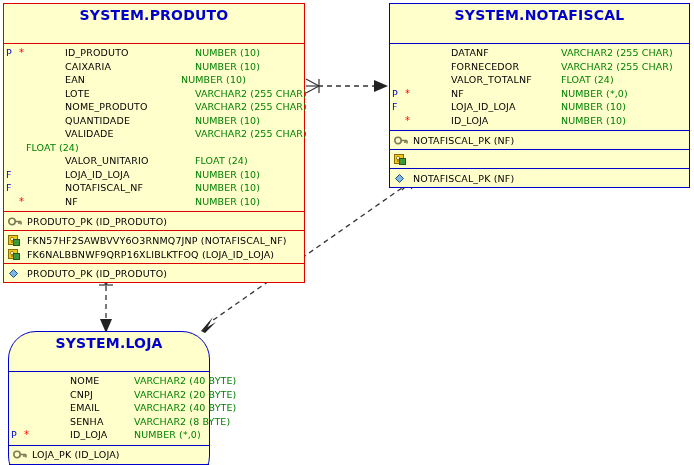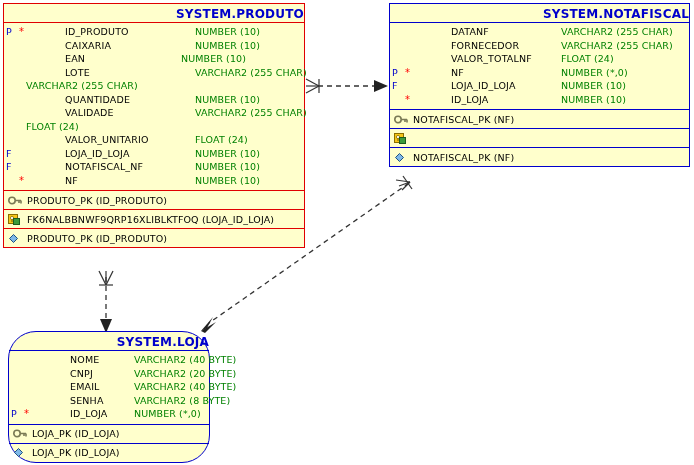--- a/index.html
+++ b/index.html
@@ -8,22 +8,22 @@
 
   .canvas{position:absolute;inset:0;width:694px;height:465px;}
 
   svg.links{position:absolute;left:0;top:0;width:694px;height:465px;
             pointer-events:none;z-index:1;}
 
   .entity{position:absolute;background:#ffffcc;box-sizing:border-box;z-index:2;}
   .entity.red{border:1px solid #e00000;}
   .entity.blue{border:1px solid #0000cc;}
 
-  .ent-title{text-align:right;color:#0000cc;font-size:12px;font-weight:bold;
-             letter-spacing:.2px;padding:3px 0 1px;box-sizing:border-box;}
+  .ent-title{text-align:center;color:#0000cc;font-size:14px;font-weight:bold;
+             letter-spacing:.2px;padding:3px 0 20px;box-sizing:border-box;}
   .entity.red .ent-title{border-bottom:1px solid #e00000;}
   .entity.blue .ent-title{border-bottom:1px solid #0000cc;}
 
   .section{box-sizing:border-box;}
   .entity.red .section+.section{border-top:1px solid #e00000;}
   .entity.blue .section+.section{border-top:1px solid #0000cc;}
 
   .attrs{padding:2px 0 3px;}
   .attr{display:flex;align-items:center;height:13.5px;font-size:9.5px;color:#000;
         white-space:nowrap;}
@@ -119,20 +119,21 @@
       </div>
       <div class="attr">
         <span class="a-key"></span>
         <span class="a-req"></span>
         <span class="a-name" style="width:130px">LOTE</span>
         <span class="a-type">VARCHAR2 (255 CHAR)</span>
       </div>
       <div class="attr">
         <span class="a-key"></span>
         <span class="a-req"></span>
+        <span class="a-name" style="width:130px">NOME_PRODUTO</span>
         <span class="a-type">VARCHAR2 (255 CHAR)</span>
       </div>
       <div class="attr">
         <span class="a-key"></span>
         <span class="a-req"></span>
         <span class="a-name" style="width:130px">QUANTIDADE</span>
         <span class="a-type">NUMBER (10)</span>
       </div>
       <div class="attr">
         <span class="a-key"></span>
@@ -186,100 +187,111 @@
     <div class="section idx-rows">
       <div class="idx">
         <span class="ico">
           <svg width="15" height="11" viewBox="0 0 15 11">
             <rect x="0.5" y="0.5" width="9" height="9" fill="#f5c518" stroke="#8a6d00" stroke-width="1"></rect>
             <circle cx="4" cy="4" r="1.6" fill="#ffffff" stroke="#8a6d00" stroke-width=".8"></circle>
             <path d="M4 5.6 V8" stroke="#8a6d00" stroke-width="1.2"></path>
             <rect x="5.5" y="4.5" width="6" height="6" fill="#3c9a3c" stroke="#1d5c1d" stroke-width="1"></rect>
           </svg>
         </span>
-        <span>FK6NALBBNWF9QRP16XLIBLKTFOQ (LOJA_ID_LOJA)</span>
-      </div>
-    </div>
-
-    <div class="section idx-rows">
-      <div class="idx">
-        <span class="ico">
-          <svg width="15" height="11" viewBox="0 0 15 11">
-            <polygon points="5.5,1.5 9.5,5.5 5.5,9.5 1.5,5.5" fill="#7fb8e8" stroke="#20527f" stroke-width="1"></polygon>
-          </svg>
-        </span>
-        <span>PRODUTO_PK (ID_PRODUTO)</span>
-      </div>
-    </div>
-  </div>
-
-  <div class="entity blue" style="left:389px;top:3px;width:301px;">
-    <div class="ent-title">SYSTEM.NOTAFISCAL</div>
-
-    <div class="section attrs">
-      <div class="attr">
-        <span class="a-key"></span>
-        <span class="a-req"></span>
-        <span class="a-name" style="width:110px">DATANF</span>
-        <span class="a-type">VARCHAR2 (255 CHAR)</span>
-      </div>
-      <div class="attr">
-        <span class="a-key"></span>
-        <span class="a-req"></span>
-        <span class="a-name" style="width:110px">FORNECEDOR</span>
-        <span class="a-type">VARCHAR2 (255 CHAR)</span>
-      </div>
-      <div class="attr">
-        <span class="a-key"></span>
-        <span class="a-req"></span>
-        <span class="a-name" style="width:110px">VALOR_TOTALNF</span>
-        <span class="a-type">FLOAT (24)</span>
-      </div>
-      <div class="attr">
-        <span class="a-key">P</span>
-        <span class="a-req">*</span>
-        <span class="a-name" style="width:110px">NF</span>
-        <span class="a-type">NUMBER (*,0)</span>
-      </div>
-      <div class="attr">
-        <span class="a-key">F</span>
-        <span class="a-req"></span>
-        <span class="a-name" style="width:110px">LOJA_ID_LOJA</span>
-        <span class="a-type">NUMBER (10)</span>
-      </div>
-      <div class="attr">
-        <span class="a-key"></span>
-        <span class="a-req">*</span>
-        <span class="a-name" style="width:110px">ID_LOJA</span>
-        <span class="a-type">NUMBER (10)</span>
-      </div>
-    </div>
-
-    <div class="section idx-rows">
-      <div class="idx">
-        <span class="ico">
-          <svg width="15" height="11" viewBox="0 0 15 11">
-            <ellipse cx="4" cy="5.5" rx="3.2" ry="3.2" fill="none" stroke="#7a7a55" stroke-width="1.6"></ellipse>
-            <path d="M7 5.5 H13 M11 5.5 V8 M13 5.5 V8.5" stroke="#7a7a55" stroke-width="1.6" fill="none"></path>
-          </svg>
-        </span>
-        <span>NOTAFISCAL_PK (NF)</span>
-      </div>
-    </div>
-
-    <div class="section idx-rows">
+        <span>FKN57HF2SAWBVVY6O3RNMQ7JNP (NOTAFISCAL_NF)</span>
+      </div>
       <div class="idx">
         <span class="ico">
           <svg width="15" height="11" viewBox="0 0 15 11">
             <rect x="0.5" y="0.5" width="9" height="9" fill="#f5c518" stroke="#8a6d00" stroke-width="1"></rect>
             <circle cx="4" cy="4" r="1.6" fill="#ffffff" stroke="#8a6d00" stroke-width=".8"></circle>
             <path d="M4 5.6 V8" stroke="#8a6d00" stroke-width="1.2"></path>
             <rect x="5.5" y="4.5" width="6" height="6" fill="#3c9a3c" stroke="#1d5c1d" stroke-width="1"></rect>
           </svg>
         </span>
+        <span>FK6NALBBNWF9QRP16XLIBLKTFOQ (LOJA_ID_LOJA)</span>
+      </div>
+    </div>
+
+    <div class="section idx-rows">
+      <div class="idx">
+        <span class="ico">
+          <svg width="15" height="11" viewBox="0 0 15 11">
+            <polygon points="5.5,1.5 9.5,5.5 5.5,9.5 1.5,5.5" fill="#7fb8e8" stroke="#20527f" stroke-width="1"></polygon>
+          </svg>
+        </span>
+        <span>PRODUTO_PK (ID_PRODUTO)</span>
+      </div>
+    </div>
+  </div>
+
+  <div class="entity blue" style="left:389px;top:3px;width:301px;">
+    <div class="ent-title">SYSTEM.NOTAFISCAL</div>
+
+    <div class="section attrs">
+      <div class="attr">
+        <span class="a-key"></span>
+        <span class="a-req"></span>
+        <span class="a-name" style="width:110px">DATANF</span>
+        <span class="a-type">VARCHAR2 (255 CHAR)</span>
+      </div>
+      <div class="attr">
+        <span class="a-key"></span>
+        <span class="a-req"></span>
+        <span class="a-name" style="width:110px">FORNECEDOR</span>
+        <span class="a-type">VARCHAR2 (255 CHAR)</span>
+      </div>
+      <div class="attr">
+        <span class="a-key"></span>
+        <span class="a-req"></span>
+        <span class="a-name" style="width:110px">VALOR_TOTALNF</span>
+        <span class="a-type">FLOAT (24)</span>
+      </div>
+      <div class="attr">
+        <span class="a-key">P</span>
+        <span class="a-req">*</span>
+        <span class="a-name" style="width:110px">NF</span>
+        <span class="a-type">NUMBER (*,0)</span>
+      </div>
+      <div class="attr">
+        <span class="a-key">F</span>
+        <span class="a-req"></span>
+        <span class="a-name" style="width:110px">LOJA_ID_LOJA</span>
+        <span class="a-type">NUMBER (10)</span>
+      </div>
+      <div class="attr">
+        <span class="a-key"></span>
+        <span class="a-req">*</span>
+        <span class="a-name" style="width:110px">ID_LOJA</span>
+        <span class="a-type">NUMBER (10)</span>
+      </div>
+    </div>
+
+    <div class="section idx-rows">
+      <div class="idx">
+        <span class="ico">
+          <svg width="15" height="11" viewBox="0 0 15 11">
+            <ellipse cx="4" cy="5.5" rx="3.2" ry="3.2" fill="none" stroke="#7a7a55" stroke-width="1.6"></ellipse>
+            <path d="M7 5.5 H13 M11 5.5 V8 M13 5.5 V8.5" stroke="#7a7a55" stroke-width="1.6" fill="none"></path>
+          </svg>
+        </span>
+        <span>NOTAFISCAL_PK (NF)</span>
+      </div>
+    </div>
+
+    <div class="section idx-rows">
+      <div class="idx">
+        <span class="ico">
+          <svg width="15" height="11" viewBox="0 0 15 11">
+            <rect x="0.5" y="0.5" width="9" height="9" fill="#f5c518" stroke="#8a6d00" stroke-width="1"></rect>
+            <circle cx="4" cy="4" r="1.6" fill="#ffffff" stroke="#8a6d00" stroke-width=".8"></circle>
+            <path d="M4 5.6 V8" stroke="#8a6d00" stroke-width="1.2"></path>
+            <rect x="5.5" y="4.5" width="6" height="6" fill="#3c9a3c" stroke="#1d5c1d" stroke-width="1"></rect>
+          </svg>
+        </span>
       </div>
     </div>
 
     <div class="section idx-rows">
       <div class="idx">
         <span class="ico">
           <svg width="15" height="11" viewBox="0 0 15 11">
             <polygon points="5.5,1.5 9.5,5.5 5.5,9.5 1.5,5.5" fill="#7fb8e8" stroke="#20527f" stroke-width="1"></polygon>
           </svg>
         </span>

